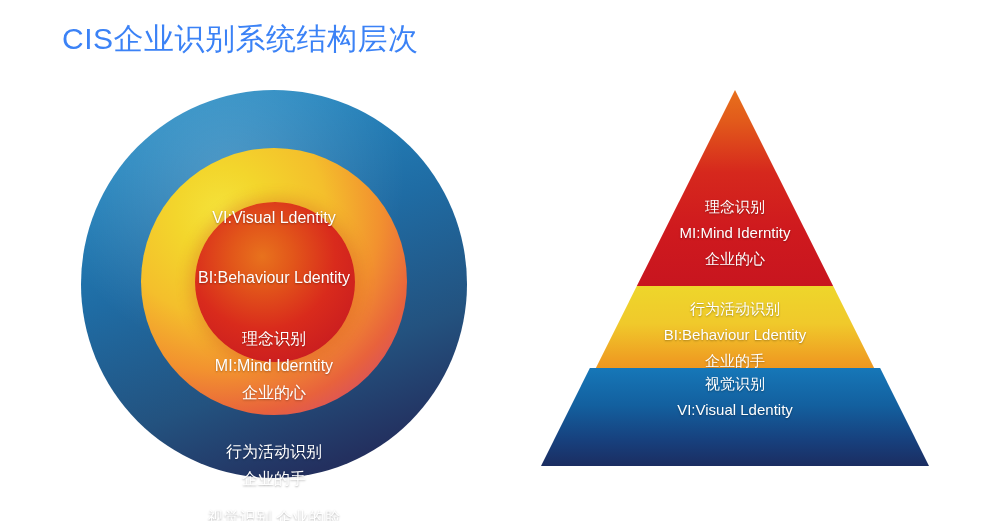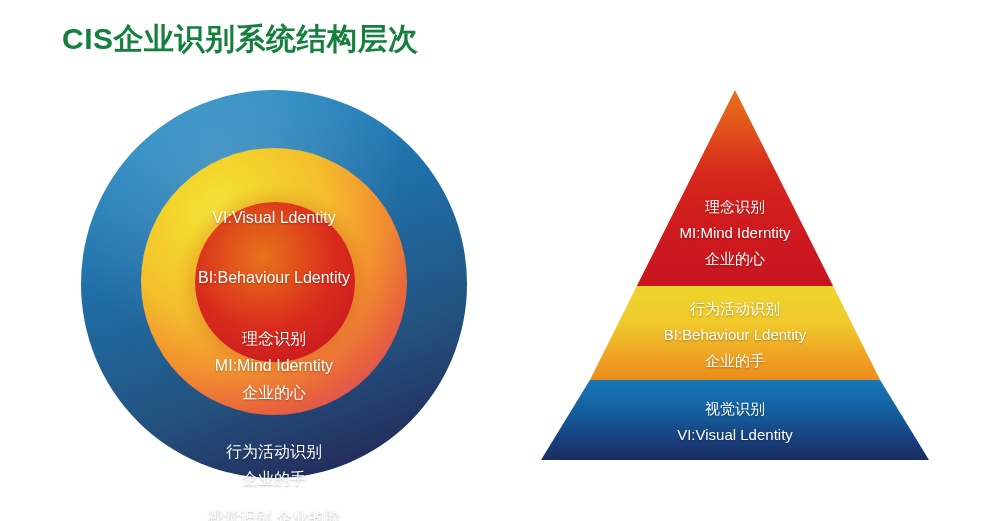--- a/index.html
+++ b/index.html
@@ -14,22 +14,22 @@
     font-family: "Liberation Sans", "DejaVu Sans", sans-serif;
     position: relative;
   }
 
   
   #page-title {
     position: absolute;
     left: 62px;
     top: 22px;
     font-size: 30px;
-    font-weight: 700;
-    color: #15803d;
+    font-weight: 400;
+    color: #3b82f6;
     letter-spacing: 0.5px;
     white-space: nowrap;
     line-height: 1.1;
   }
 
   
   #circle-diagram {
     position: absolute;
     left: 81px;
     top: 90px;
@@ -107,25 +107,25 @@
   }
   #band-bi {
     top: 196px; height: 94px;
     background: linear-gradient(180deg, #eed62b 0%, #f0c92b 40%, #ef9f22 78%, #ec8d1c 100%);
     -webkit-clip-path: polygon(75.3% 0%, 87.4% 100%, 12.6% 100%, 24.7% 0%);
     clip-path: polygon(75.3% 0%, 87.4% 100%, 12.6% 100%, 24.7% 0%);
     padding-top: 10px;
     box-sizing: border-box;
   }
   #band-vi {
-    top: 290px; height: 80px;
+    top: 278px; height: 98px;
     background: linear-gradient(180deg, #1677b8 0%, #13609f 38%, #17407d 74%, #1b2d61 100%);
     -webkit-clip-path: polygon(87.4% 0%, 100% 100%, 0% 100%, 12.6% 0%);
     clip-path: polygon(87.4% 0%, 100% 100%, 0% 100%, 12.6% 0%);
-    padding-top: 16px;
+    padding-top: 3px;
     box-sizing: border-box;
   }
   .pyr-band .line { display: block; }
 </style>
 </head>
 <body>
 
 <div id="page-title">CIS企业识别系统结构层次</div>
 
 <div id="circle-diagram">

